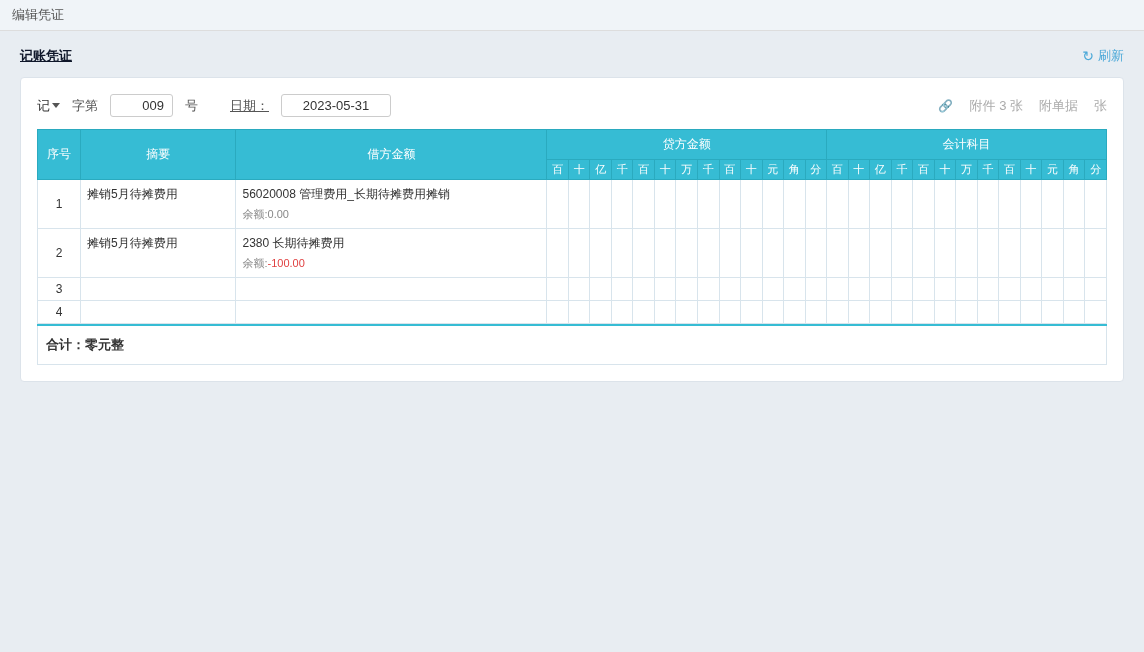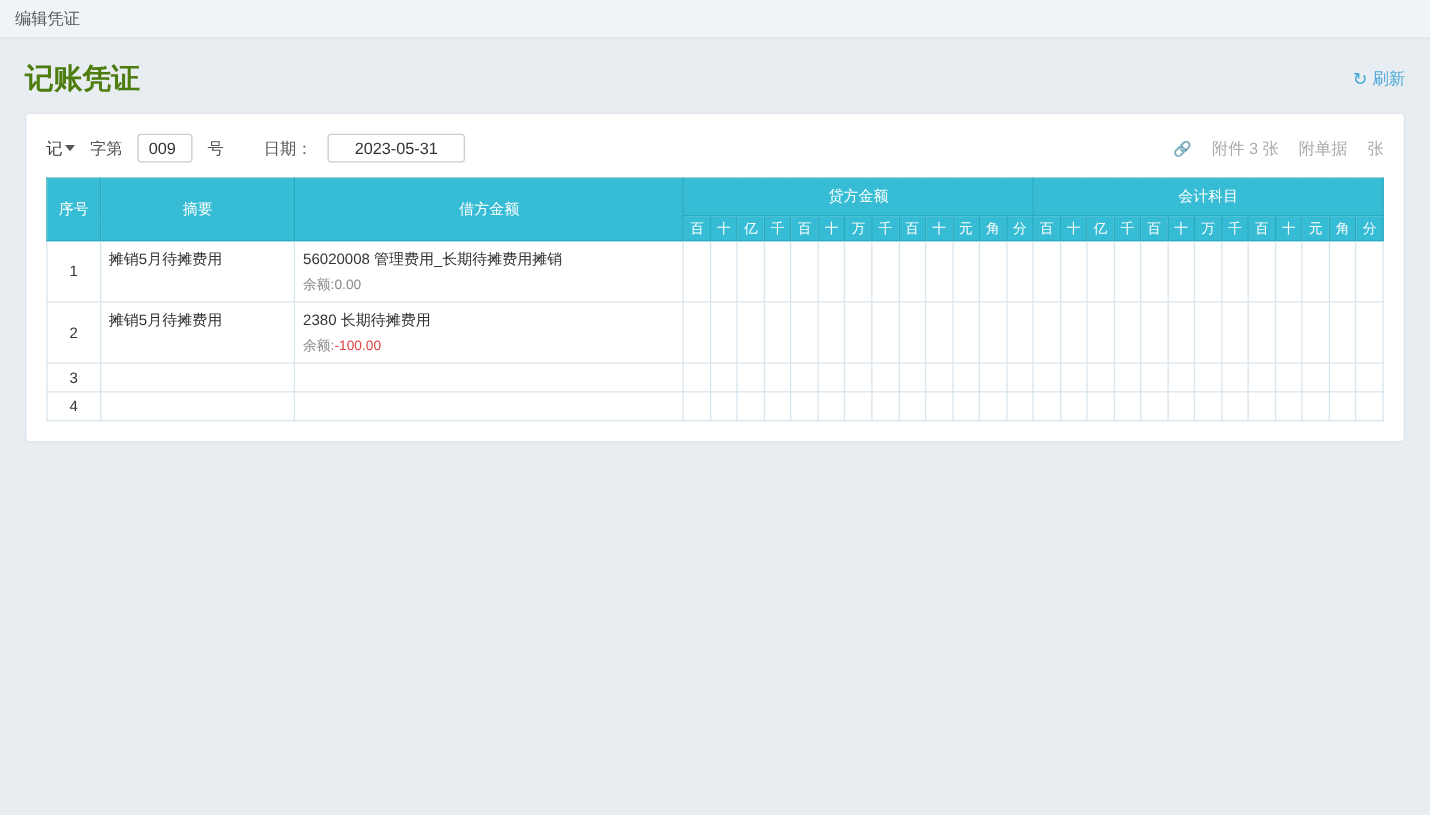--- a/index.html
+++ b/index.html
@@ -23,23 +23,24 @@
       padding: 16px 20px;
       height: calc(652px - 32px);
     }
     .page-header {
       display: flex;
       justify-content: space-between;
       align-items: center;
       margin-bottom: 12px;
     }
     .page-title {
-      font-size: 23px;
+      font-size: 13px;
       font-weight: bold;
-      color: #4d7c0f;
+      color: #0f172a;
+      text-decoration: underline;
     }
     .refresh-btn {
       color: #4aa8d8;
       cursor: pointer;
       font-size: 13px;
       display: flex;
       align-items: center;
       gap: 4px;
       background: none;
       border: none;
@@ -75,23 +76,23 @@
       border-left: 4px solid transparent;
       border-right: 4px solid transparent;
       border-top: 5px solid #555;
       display: inline-block;
     }
     .zi-input {
       border: 1px solid #ccc;
       border-radius: 3px;
       padding: 3px 8px;
       font-size: 13px;
-      width: 44px;
+      width: 63px;
       color: #333;
-      text-align: left;
+      text-align: right;
     }
     .date-input {
       border: 1px solid #ccc;
       border-radius: 3px;
       padding: 3px 8px;
       font-size: 13px;
       width: 110px;
       color: #333;
       text-align: center;
     }
@@ -193,21 +194,21 @@
   <div class="card">
 
     <div class="form-row">
       <button class="ji-dropdown">
         <span>记</span>
         <span class="triangle-down"></span>
       </button>
       <span class="form-label">字第</span>
       <input class="zi-input" type="text" value="009" style="">
       <span class="form-label">号</span>
-      <span class="form-label" style="margin-left:20px;">日期：</span>
+      <span class="form-label" style="margin-left:20px;text-decoration:underline;">日期：</span>
       <input class="date-input" type="text" value="2023-05-31" style="">
       <div class="attachment-area">
         <span style="font-size:12px;">🔗</span>
         <span class="attachment-link">附件 3 张</span>
         <span class="attachment-link">附单据</span>
         <span class="zhang-area">张</span>
       </div>
     </div>
 
     <table class="voucher-table">
@@ -375,15 +376,24 @@
             <td style="min-width: 18px; width: 18px; text-align: center; padding: 2px 1px; font-size: 12px;"></td>
             <td style="min-width: 18px; width: 18px; text-align: center; padding: 2px 1px; font-size: 12px;"></td>
             <td style="min-width: 18px; width: 18px; text-align: center; padding: 2px 1px; font-size: 12px;"></td>
             <td style="min-width: 18px; width: 18px; text-align: center; padding: 2px 1px; font-size: 12px;"></td>
             <td style="min-width: 18px; width: 18px; text-align: center; padding: 2px 1px; font-size: 12px;"></td>
             <td style="min-width: 18px; width: 18px; text-align: center; padding: 2px 1px; font-size: 12px;"></td>
           </tr>
         </tbody>
     </table>
 
+    <table style="width:100%; border-collapse:collapse;">
+      <tbody>
+          <tr>
+        <td style="padding:10px 8px; font-size:13px; color:#333; font-weight:bold; border:1px solid #d8e4ec; border-top:2px solid #36bcd4;">
+          <span>合计：零元整</span>
+        </td>
+      </tr>
+    </tbody>
+      </table>
 
   </div>
 </div>
 
 </body></html>

